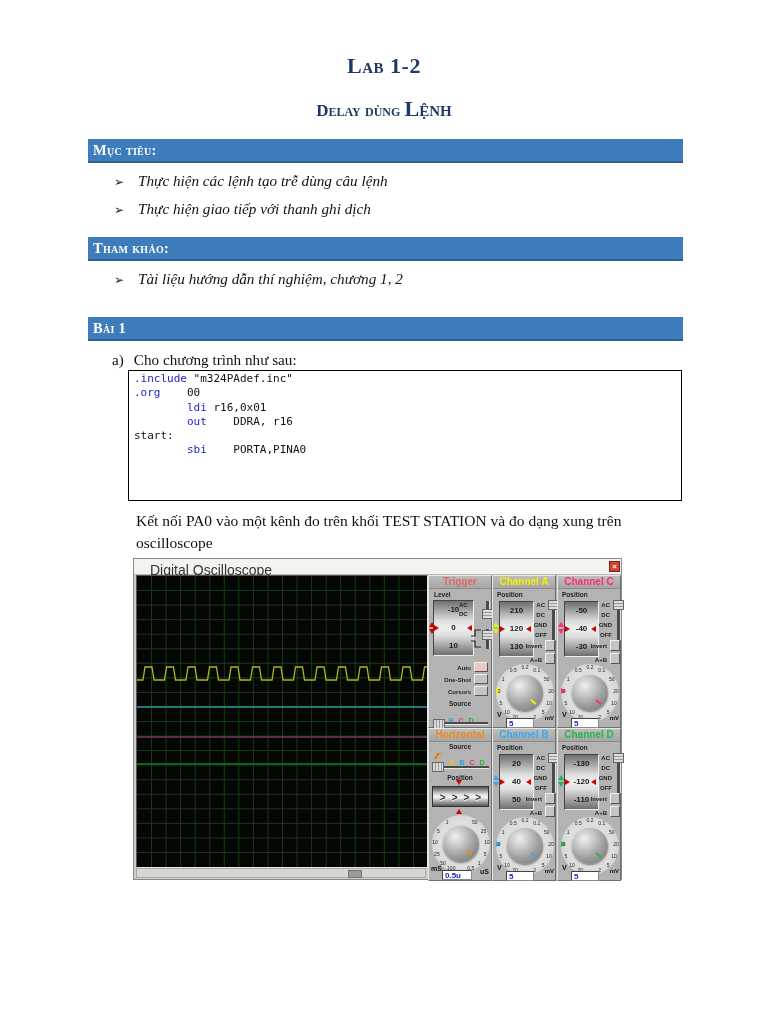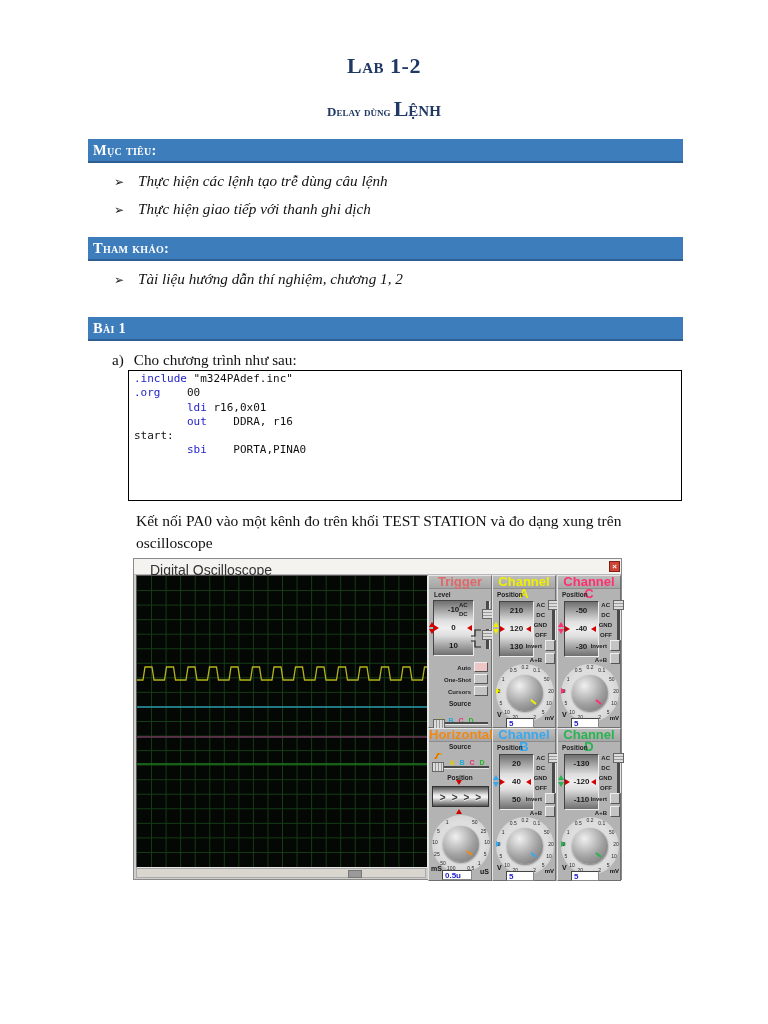--- a/index.html
+++ b/index.html
@@ -4,21 +4,21 @@
 <style>
   html,body{margin:0;padding:0;background:#ffffff;}
   .page{position:relative;width:768px;height:1024px;background:#fff;overflow:hidden;
         font-family:"Liberation Serif","DejaVu Serif",serif;color:#111;}
   .abs{position:absolute;}
 
   
   .page-title{top:53px;left:0;width:768px;text-align:center;font-variant:small-caps;
               font-weight:bold;font-size:22px;color:#1f3864;letter-spacing:.5px;}
   .page-subtitle{top:96px;left:0;width:768px;text-align:center;font-weight:bold;color:#1f3864;}
-  .sub-prefix{font-variant:small-caps;font-size:13px;}
+  .sub-prefix{font-variant:small-caps;font-size:17px;}
   .sub-emph{font-variant:small-caps;font-size:22px;}
   .section-bar{left:88px;width:590px;height:22px;background:#3e7dbb;border-bottom:2px solid #2e5f94;
                color:#fff;font-weight:bold;font-variant:small-caps;font-size:14.5px;line-height:22px;
                padding-left:5px;letter-spacing:.3px;}
   .bullets{left:114px;width:540px;font-style:italic;}
   .bullet{margin-bottom:10px;font-size:15.2px;white-space:nowrap;}
   .bullet-glyph{font-family:"DejaVu Sans",sans-serif;font-size:12px;margin-right:14px;color:#222;}
   .item-a{left:112px;font-size:15.2px;}
   .item-a .a-lbl{margin-right:10px;}
   .code-box{left:128px;top:370px;width:554px;height:131px;border:1px solid #000;background:#fff;
@@ -39,21 +39,21 @@
            border-top:1px solid #555;border-left:1px solid #555;border-right:1px solid #e8e8e8;border-bottom:1px solid #e8e8e8;}
   .display svg{display:block;width:100%;height:100%;}
   .scrollbar{left:2px;top:309px;width:290px;height:10px;background:#d9d6d0;
              border:1px solid #aaa;box-sizing:border-box;}
   .scroll-thumb{left:211px;top:1px;width:12px;height:6px;background:#9a9a9a;border:1px solid #777;}
 
   .panels{left:294px;top:16px;width:193px;height:306px;background:#b3b3b3;}
   .panel{position:absolute;width:64px;height:153px;background:#b3b3b3;box-sizing:border-box;
          border-top:1px solid #e6e6e6;border-left:1px solid #e6e6e6;border-right:1px solid #6f6f6f;border-bottom:1px solid #6f6f6f;}
   .p-header{position:absolute;left:0;top:0;width:100%;height:12px;line-height:12px;text-align:center;
-            font-size:13px;font-weight:bold;background:linear-gradient(#bdbdbd,#a6a6a6);
+            font-size:10px;font-weight:bold;background:linear-gradient(#bdbdbd,#a6a6a6);
             border-bottom:1px solid #8c8c8c;color:var(--acc,#444);}
   .slbl{position:absolute;font-size:6.5px;font-weight:bold;color:#222;}
   .xlbl{position:absolute;font-size:6px;font-weight:bold;color:#222;}
   .spin{position:absolute;background:linear-gradient(180deg,#6f6f6f 0%,#dedede 36%,#efefef 50%,#dedede 64%,#6f6f6f 100%);
         border:1px solid #444;border-right-color:#eee;border-bottom-color:#eee;box-sizing:border-box;}
   .spin-val{height:18px;line-height:18px;text-align:center;font-size:8px;font-weight:bold;color:#1a1a1a;}
   .tri{position:absolute;width:0;height:0;}
   .tri-r{border-top:3px solid transparent;border-bottom:3px solid transparent;border-left:5px solid #d40000;}
   .tri-l{border-top:3px solid transparent;border-bottom:3px solid transparent;border-right:5px solid #d40000;}
   .tri-u{border-left:3px solid transparent;border-right:3px solid transparent;border-bottom:5px solid #d40000;}

